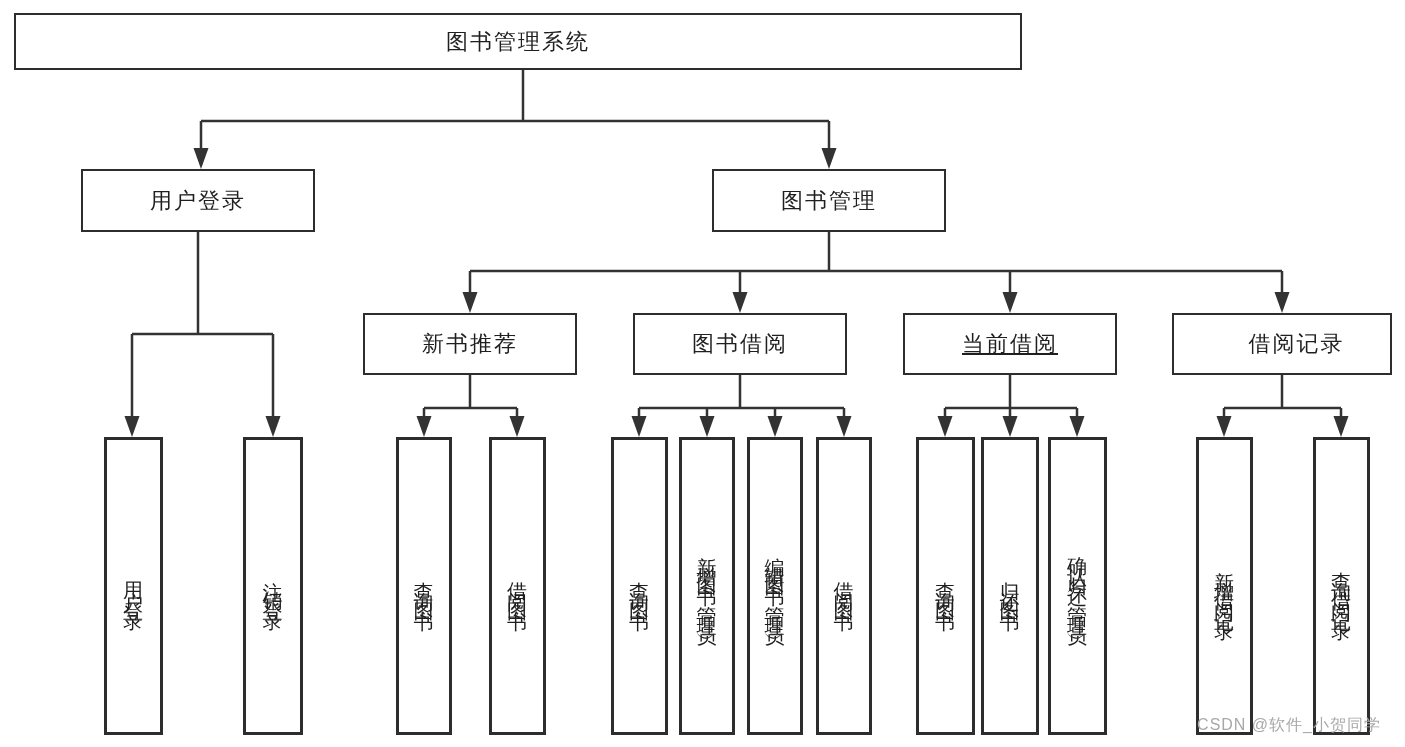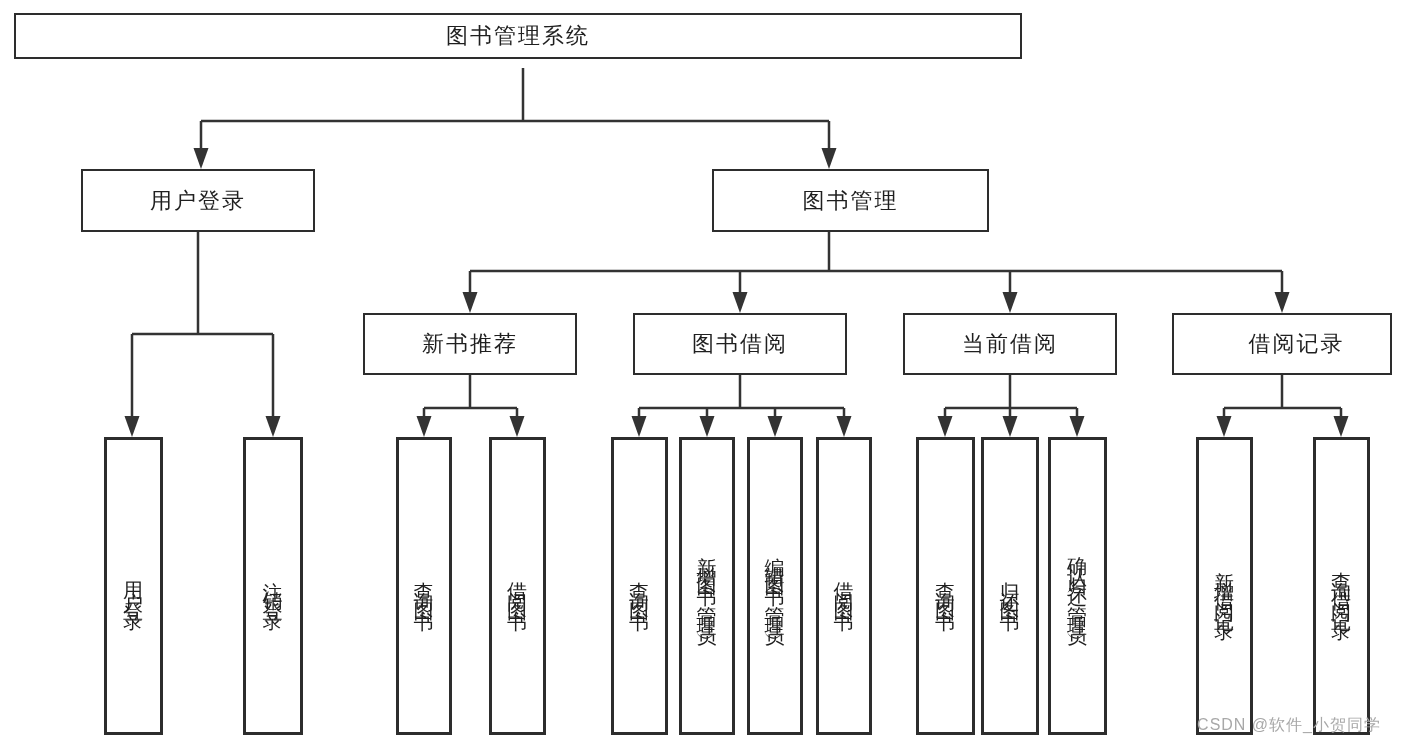--- a/index.html
+++ b/index.html
@@ -90,28 +90,28 @@
       <polygon points="767.5,416 782.5,416 775,437"></polygon>
       <polygon points="836.5,416 851.5,416 844,437"></polygon>
       <polygon points="937.5,416 952.5,416 945,437"></polygon>
       <polygon points="1002.5,416 1017.5,416 1010,437"></polygon>
       <polygon points="1069.5,416 1084.5,416 1077,437"></polygon>
       <polygon points="1216.5,416 1231.5,416 1224,437"></polygon>
       <polygon points="1333.5,416 1348.5,416 1341,437"></polygon>
     </g>
   </svg>
 
-  <div class="hbox" style="left:14px; top:13px; width:1008px; height:46px;font-family:Liberation Serif, serif;">图书管理系统</div>
+  <div class="hbox" style="left:14px; top:13px; width:1008px; height:57px;font-family:Liberation Serif, serif;">图书管理系统</div>
 
   <div class="hbox" style="left:81px; top:169px; width:234px; height:63px;">用户登录</div>
-  <div class="hbox" style="left:712px; top:169px; width:277px; height:63px;">图书管理</div>
+  <div class="hbox" style="left:712px; top:169px; width:234px; height:63px;">图书管理</div>
 
   <div class="hbox" style="left:633px; top:313px; width:214px; height:62px;">图书借阅</div>
   <div class="hbox" style="left:363px; top:313px; width:214px; height:62px;">新书推荐</div>
-  <div class="hbox" style="left:903px; top:313px; width:214px; height:62px;">当前借阅</div>
+  <div class="hbox" style="left:903px; top:313px; width:214px; height:62px;text-decoration:underline;">当前借阅</div>
   <div class="hbox" style="left:1172px; top:313px; width:220px; height:62px;padding-left:29px;">借阅记录</div>
 
   <div class="leaf" style="left:104px; width:59px;">
     <span class="vtext">用户登录</span>
   </div>
   <div class="leaf" style="left:243px; width:60px;">
     <span class="vtext">注销登录</span>
   </div>
 
   <div class="leaf" style="left:396px; width:56px;">

